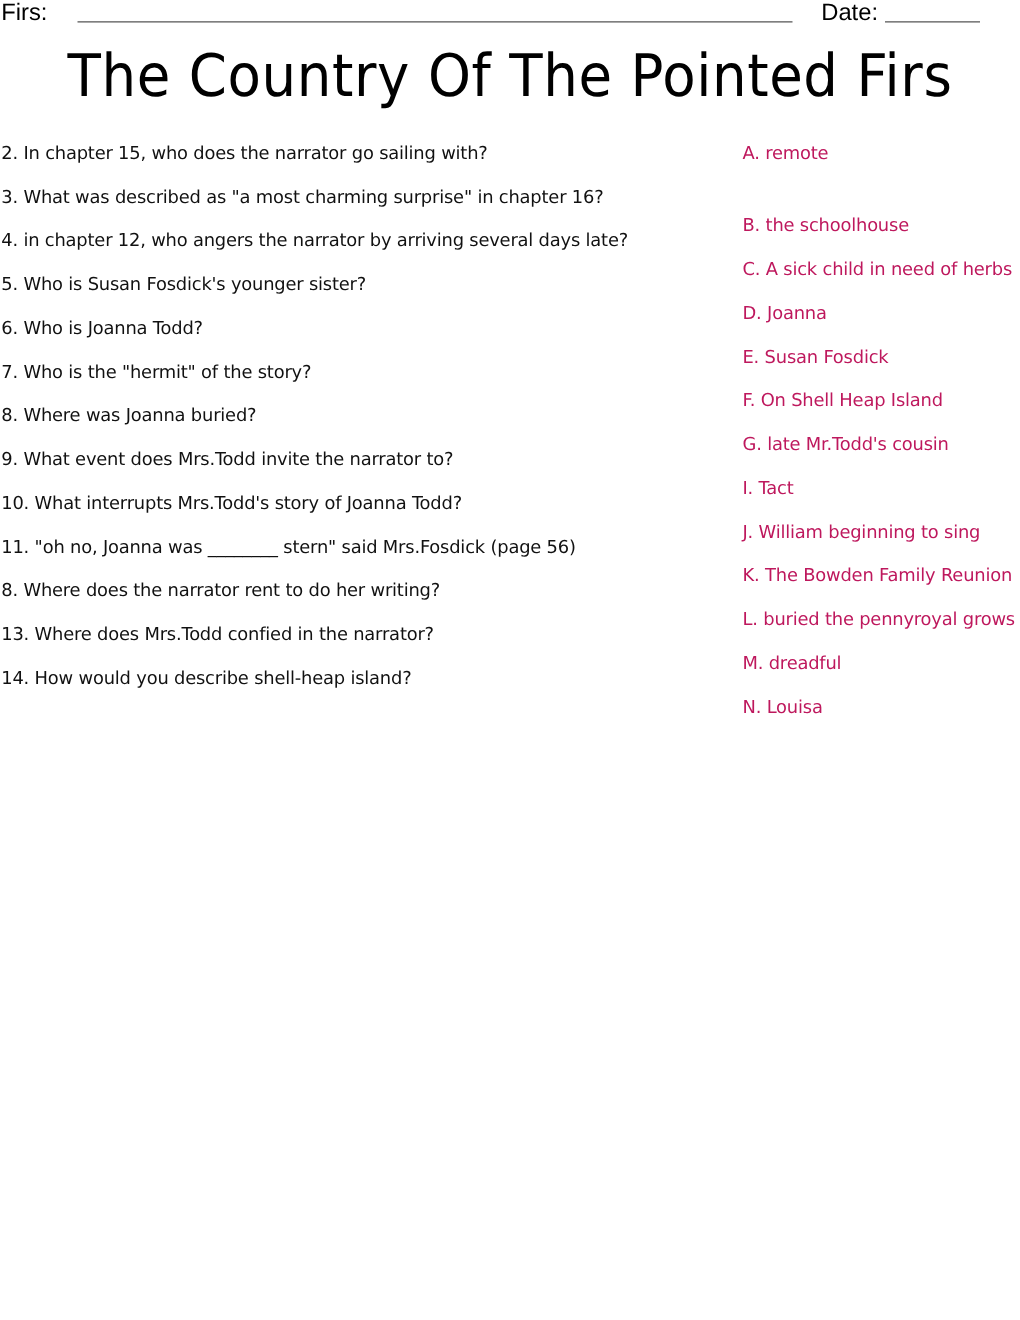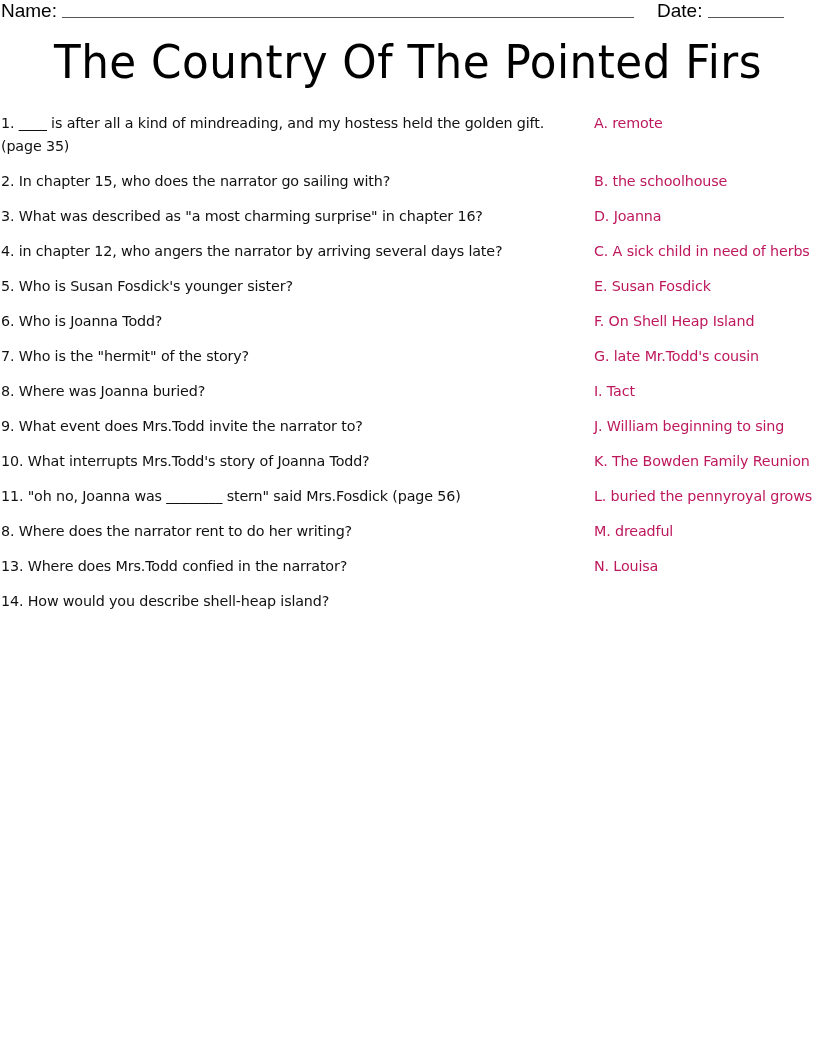--- a/index.html
+++ b/index.html
@@ -92,50 +92,49 @@
     }
     .answer.first {
       margin-bottom: 35px;
     }
     .questions, .answers { letter-spacing: -0.15px; }
   </style>
 </head>
 <body>
 
 <div class="header-row">
-  <span class="name-label">Name:</span>
+  <span class="name-label">Firs:</span>
   <span class="name-line"></span>
   <span class="date-label">Date:</span>
   <span class="date-line"></span>
 </div>
 
 <div class="title">The Country Of The Pointed Firs</div>
 
 <div class="questions">
-  <div class="question">1. ____ is after all a kind of mindreading, and my hostess held the golden gift. (page 35)</div>
   <div class="question">2. In chapter 15, who does the narrator go sailing with?</div>
   <div class="question">3. What was described as "a most charming surprise" in chapter 16?</div>
   <div class="question">4. in chapter 12, who angers the narrator by arriving several days late?</div>
   <div class="question">5. Who is Susan Fosdick's younger sister?</div>
   <div class="question">6. Who is Joanna Todd?</div>
   <div class="question">7. Who is the "hermit" of the story?</div>
   <div class="question">8. Where was Joanna buried?</div>
   <div class="question">9. What event does Mrs.Todd invite the narrator to?</div>
   <div class="question">10. What interrupts Mrs.Todd's story of Joanna Todd?</div>
   <div class="question">11. "oh no, Joanna was ________ stern" said Mrs.Fosdick (page 56)</div>
   <div class="question">8. Where does the narrator rent to do her writing?</div>
   <div class="question">13. Where does Mrs.Todd confied in the narrator?</div>
   <div class="question">14. How would you describe shell-heap island?</div>
 </div>
 
 <div class="answers">
   <div class="answer first">A. remote</div>
   <div class="answer">B. the schoolhouse</div>
+  <div class="answer">C. A sick child in need of herbs</div>
   <div class="answer">D. Joanna</div>
-  <div class="answer">C. A sick child in need of herbs</div>
   <div class="answer">E. Susan Fosdick</div>
   <div class="answer">F. On Shell Heap Island</div>
   <div class="answer">G. late Mr.Todd's cousin</div>
   <div class="answer">I. Tact</div>
   <div class="answer">J. William beginning to sing</div>
   <div class="answer">K. The Bowden Family Reunion</div>
   <div class="answer">L. buried the pennyroyal grows</div>
   <div class="answer">M. dreadful</div>
   <div class="answer">N. Louisa</div>
 </div>

